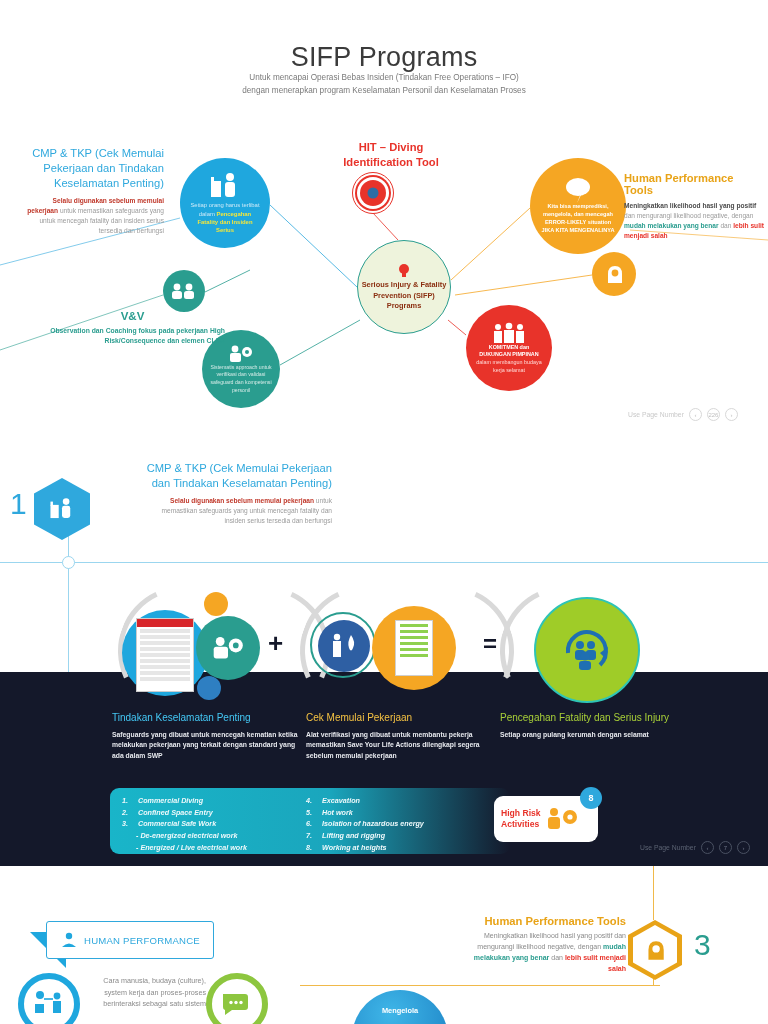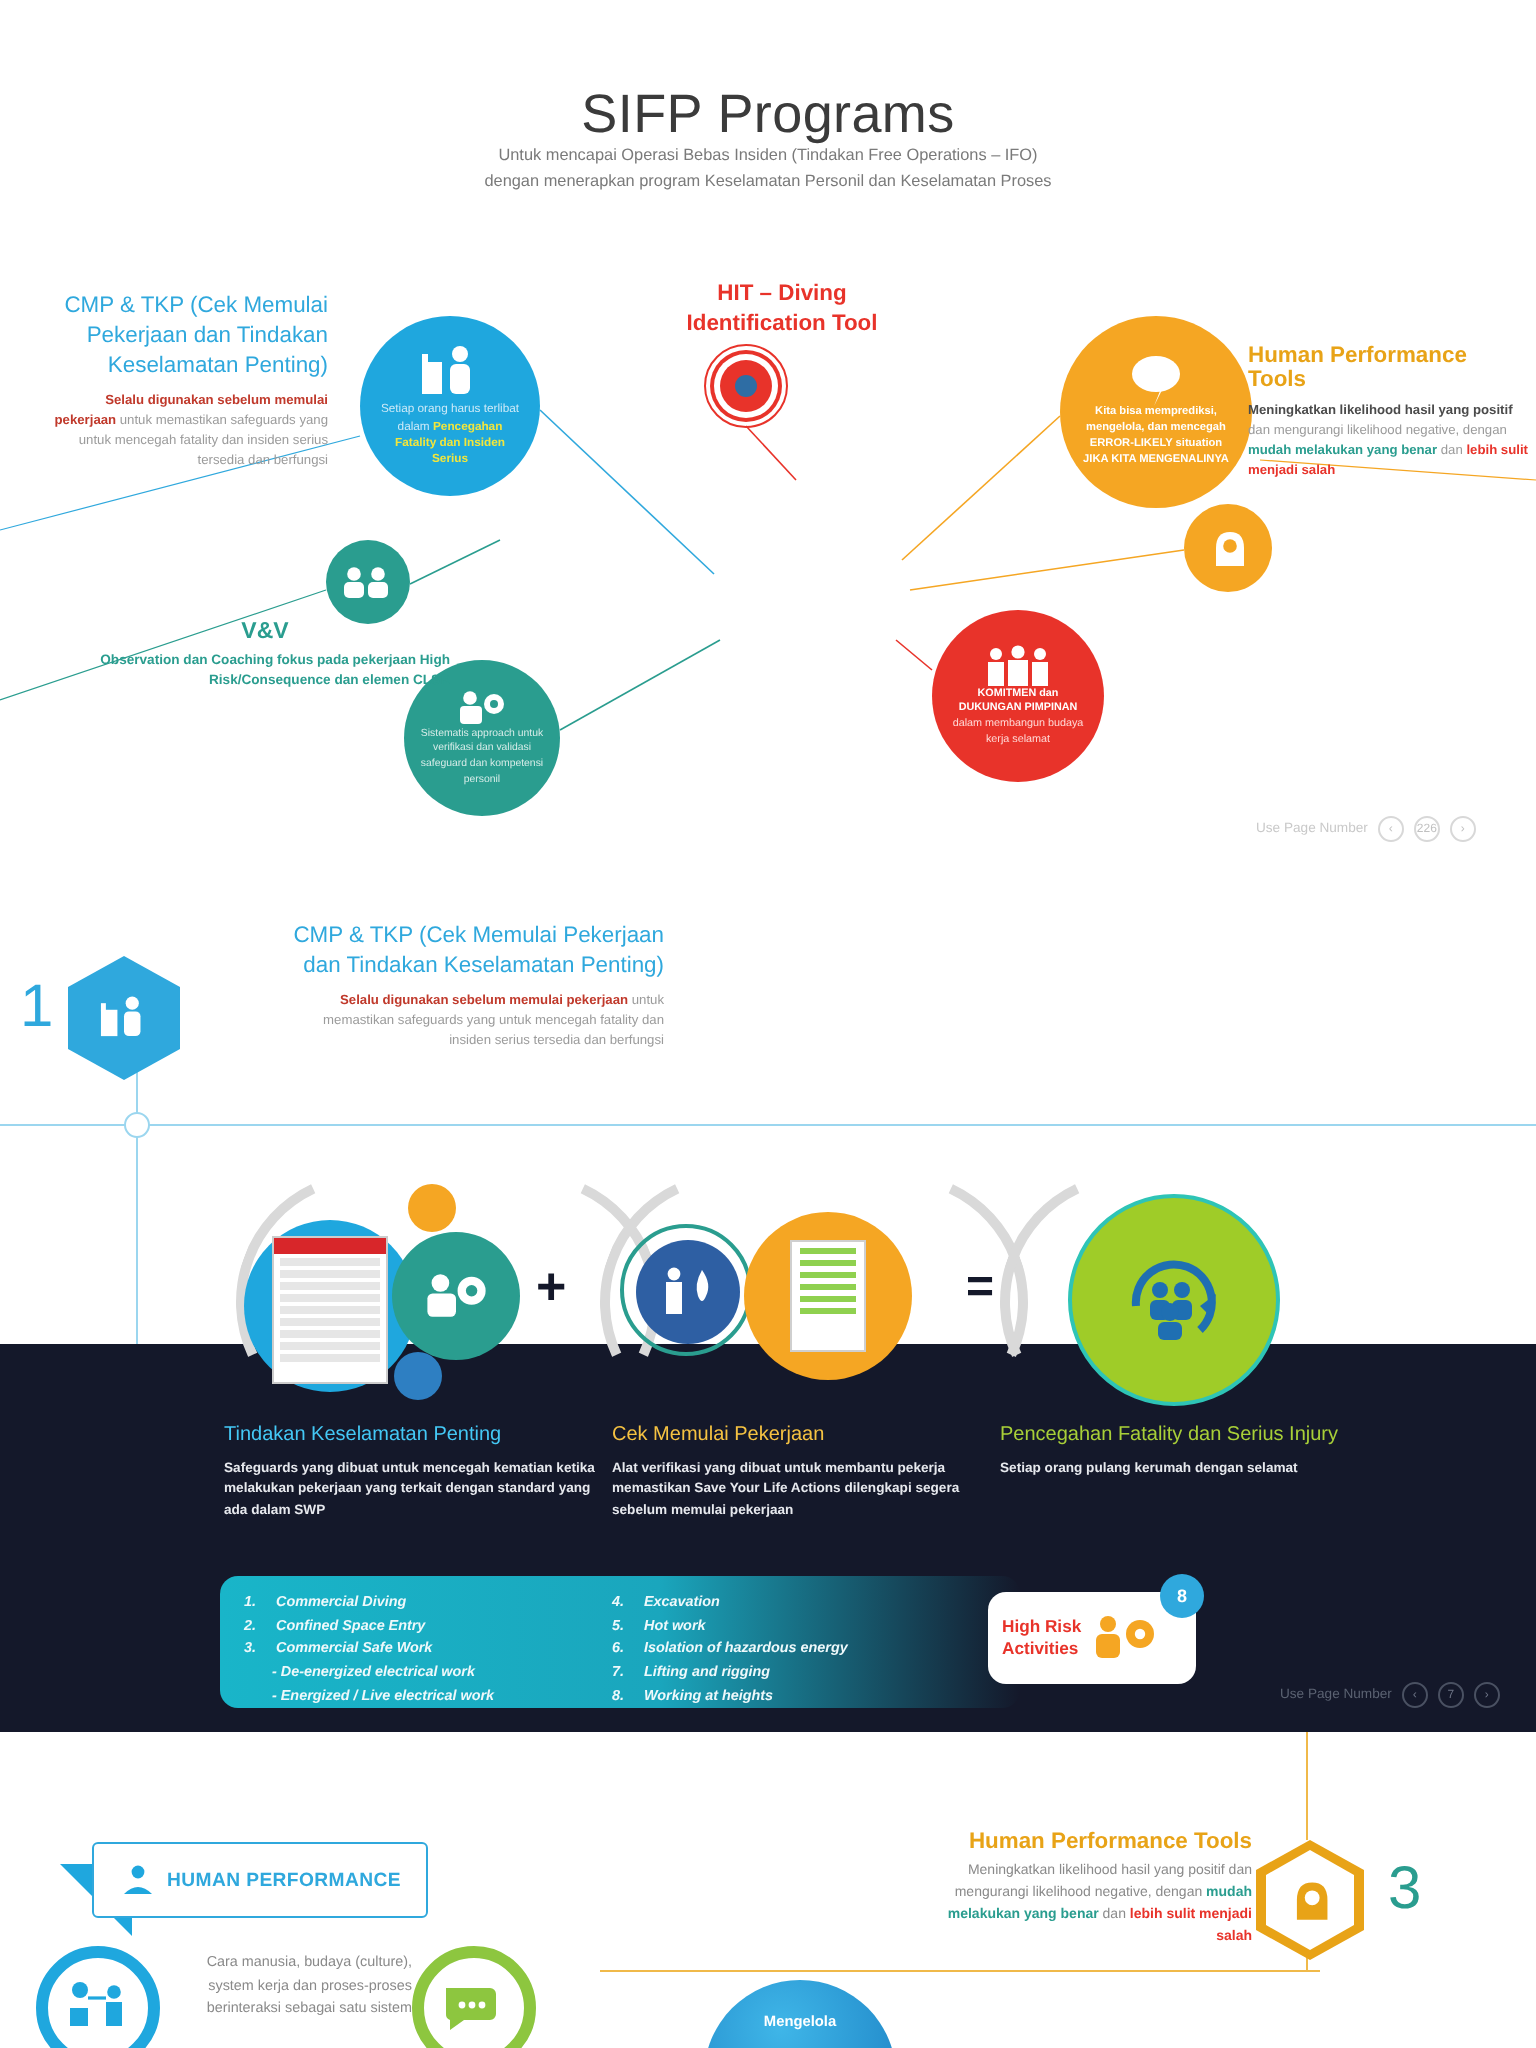--- a/index.html
+++ b/index.html
@@ -157,21 +157,21 @@
     padding:0 7px; }
   .hrbadge .lbl { font-size:8.6px; color:#e8332a; font-weight:700; line-height:1.25; }
   .hrbadge .cnt { position:absolute; right:-4px; top:-9px; width:22px; height:22px;
     border-radius:50%; background:#2fa8dd; color:#fff; font-size:9px; font-weight:700;
     display:flex; align-items:center; justify-content:center; }
 
   
   .hpbar { position:absolute; left:46px; top:921px; width:168px; height:38px;
     background:#fff; border:1.4px solid #2fa8dd; border-radius:3px;
     display:flex; align-items:center; justify-content:center; gap:6px; }
-  .hpbar .txt { font-size:9.6px; color:#2fa8dd; font-weight:700; letter-spacing:.2px; }
+  .hpbar .txt { font-size:9.6px; color:#2fa8dd; font-weight:400; letter-spacing:.2px; }
   .hpfold { position:absolute; left:30px; top:932px; width:36px; height:36px;
     background:#1fa7de; clip-path:polygon(0 0,100% 0,100% 100%); }
   .c-b3 { position:absolute; left:18px; top:973px; width:62px; height:62px;
     border-radius:50%; border:6px solid #1fa7de; background:#fff;
     display:flex;align-items:center;justify-content:center; }
   .c-g3 { position:absolute; left:206px; top:973px; width:62px; height:62px;
     border-radius:50%; border:6px solid #8dc63f; background:#fff;
     display:flex;align-items:center;justify-content:center; }
   .hp-txt { position:absolute; left:88px; top:975px; width:118px; text-align:right;
     font-size:7.2px; color:#8a8a8a; line-height:1.6; }
@@ -238,20 +238,27 @@
       <rect x="3" y="10" width="10" height="16" fill="#fff"></rect>
       <rect x="3" y="6" width="3" height="5" fill="#fff"></rect>
       <circle cx="22" cy="6" r="4" fill="#fff"></circle>
       <rect x="17" y="11" width="10" height="15" rx="3" fill="#fff"></rect>
     </svg>
     <div class="t">
       <span>Setiap orang harus terlibat dalam </span><b>Pencegahan Fatality dan Insiden Serius</b>
     </div>
   </div>
 
+  <div class="circ c-hub">
+    <svg width="14" height="16" viewBox="0 0 14 16" style="margin-bottom:2px">
+      <circle cx="7" cy="7" r="5" fill="#e8332a"></circle>
+        <rect x="5" y="11" width="4" height="4" fill="#e8332a"></rect>
+    </svg>
+    <div class="t">Serious Injury &amp; Fatality Prevention (SIFP) Programs</div>
+  </div>
 
   <div class="circ c-org">
     <svg width="30" height="26" viewBox="0 0 30 26">
       <ellipse cx="15" cy="10" rx="12" ry="9" fill="#fff"></ellipse>
       <polygon points="13,16 18,16 14,26 20,14 15,14 19,7" fill="#fff"></polygon>
     </svg>
     <div class="t">Kita bisa memprediksi, mengelola, dan mencegah ERROR-LIKELY situation JIKA KITA MENGENALINYA</div>
   </div>
   <div class="circ c-org2">
     <svg width="20" height="22" viewBox="0 0 20 22">

